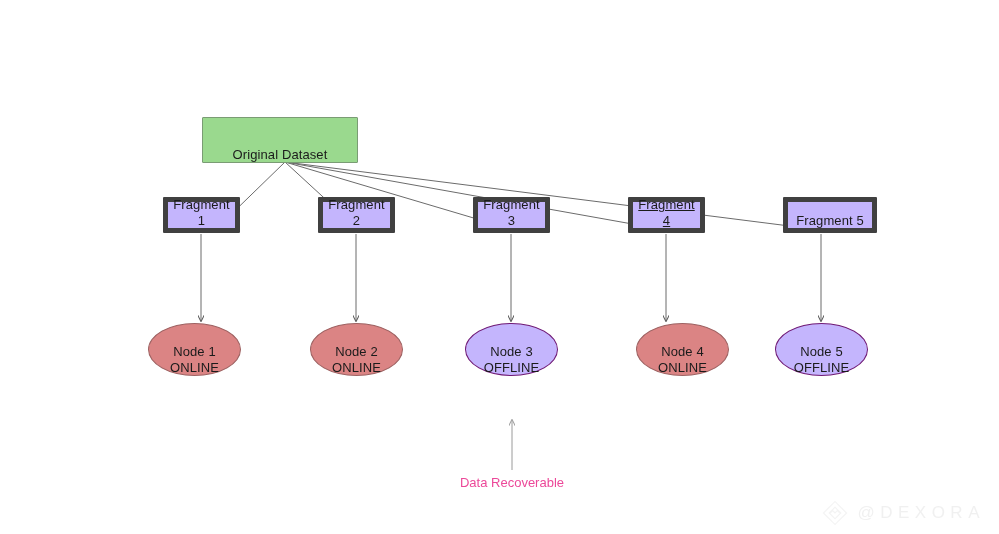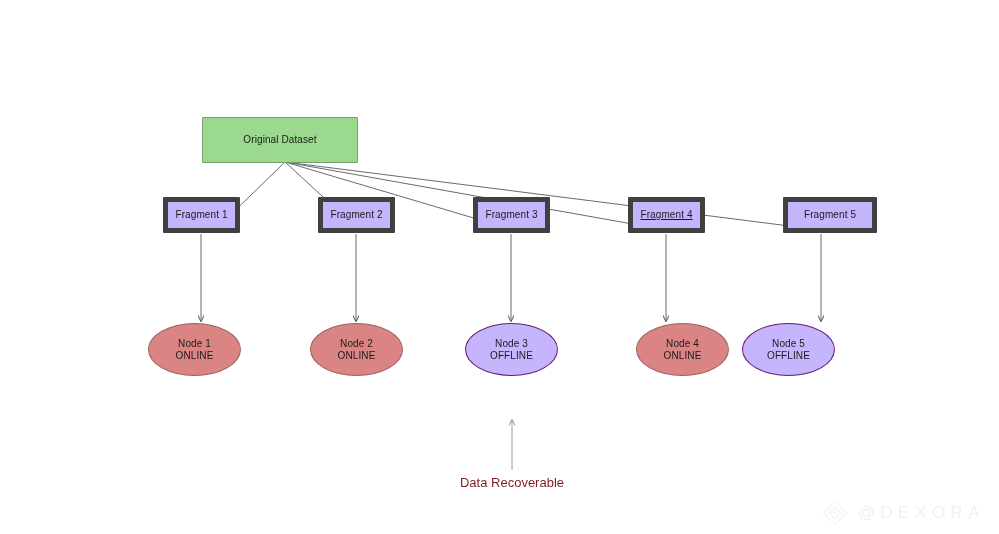--- a/index.html
+++ b/index.html
@@ -25,24 +25,24 @@
     left: 0;
     top: 0;
     width: 999px;
     height: 534px;
     pointer-events: none;
   }
   .node-box {
     position: absolute;
     box-sizing: border-box;
     display: flex;
-    align-items: center;
+    align-items: flex-end;
     justify-content: center;
     text-align: center;
-    font-size: 10px;
+    font-size: 13px;
     color: #1b1b1b;
     line-height: 1.18;
     letter-spacing: 0.1px;
   }
   .rect {
     border-radius: 1px;
   }
   .rect.source {
     background: #9ad98e;
     border: 1px solid #7a9c74;
@@ -64,21 +64,21 @@
   }
   .ellipse .lines {
     display: block;
   }
   .ellipse .lines span {
     display: block;
   }
   .caption {
     position: absolute;
     font-size: 13px;
-    color: #7f1d1d;
+    color: #ec4899;
     white-space: nowrap;
     transform: translateX(-50%);
   }
   #watermark {
     position: absolute;
     right: 14px;
     bottom: 8px;
     display: flex;
     align-items: center;
     gap: 9px;
@@ -167,21 +167,21 @@
       <span>Node 3</span>
       <span>OFFLINE</span>
     </span>
   </div>
   <div class="node-box ellipse online" style="left:636px; top:323px; width:93px; height:53px;">
     <span class="lines">
       <span>Node 4</span>
       <span>ONLINE</span>
     </span>
   </div>
-  <div class="node-box ellipse offline" style="left:742px; top:323px; width:93px; height:53px;">
+  <div class="node-box ellipse offline" style="left:775px; top:323px; width:93px; height:53px;">
     <span class="lines">
       <span>Node 5</span>
       <span>OFFLINE</span>
     </span>
   </div>
 
   <div class="caption" style="left:512px; top:475px;">Data Recoverable</div>
 
   <div id="watermark">
     <svg class="wm-logo" viewBox="0 0 32 32">

